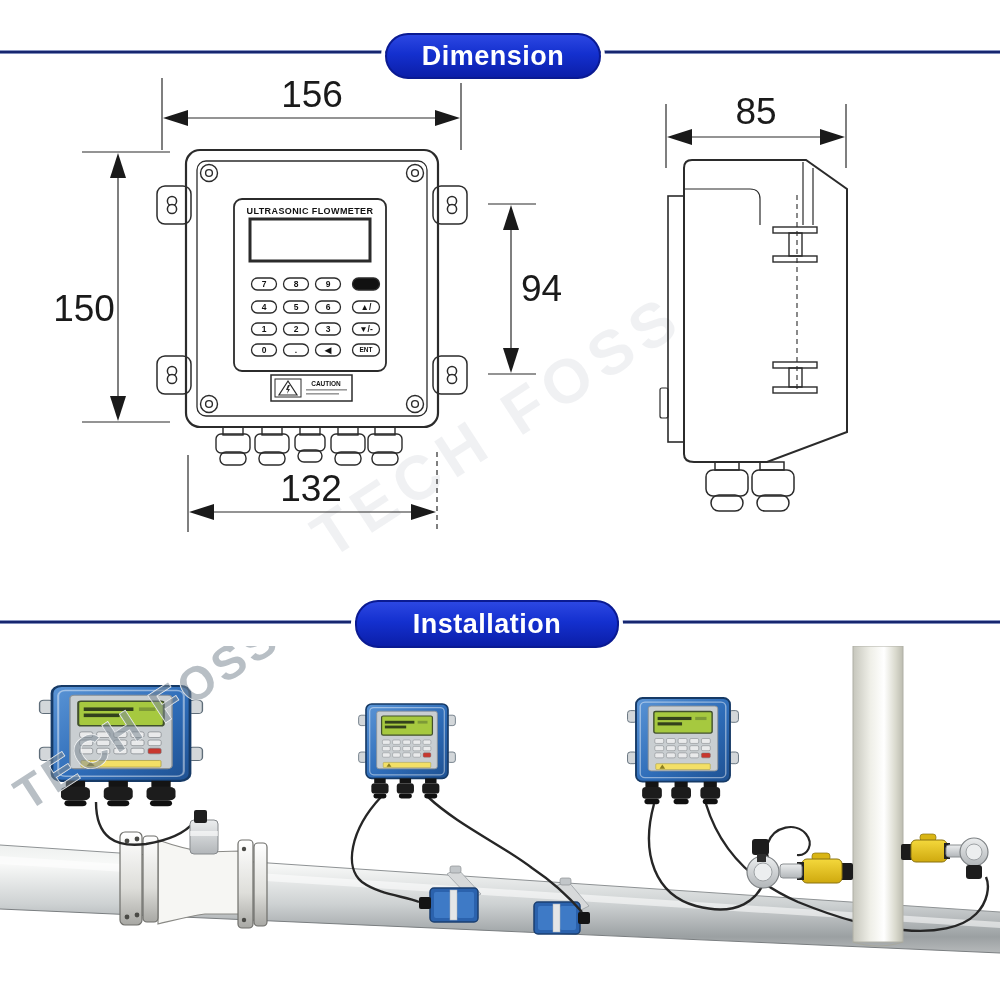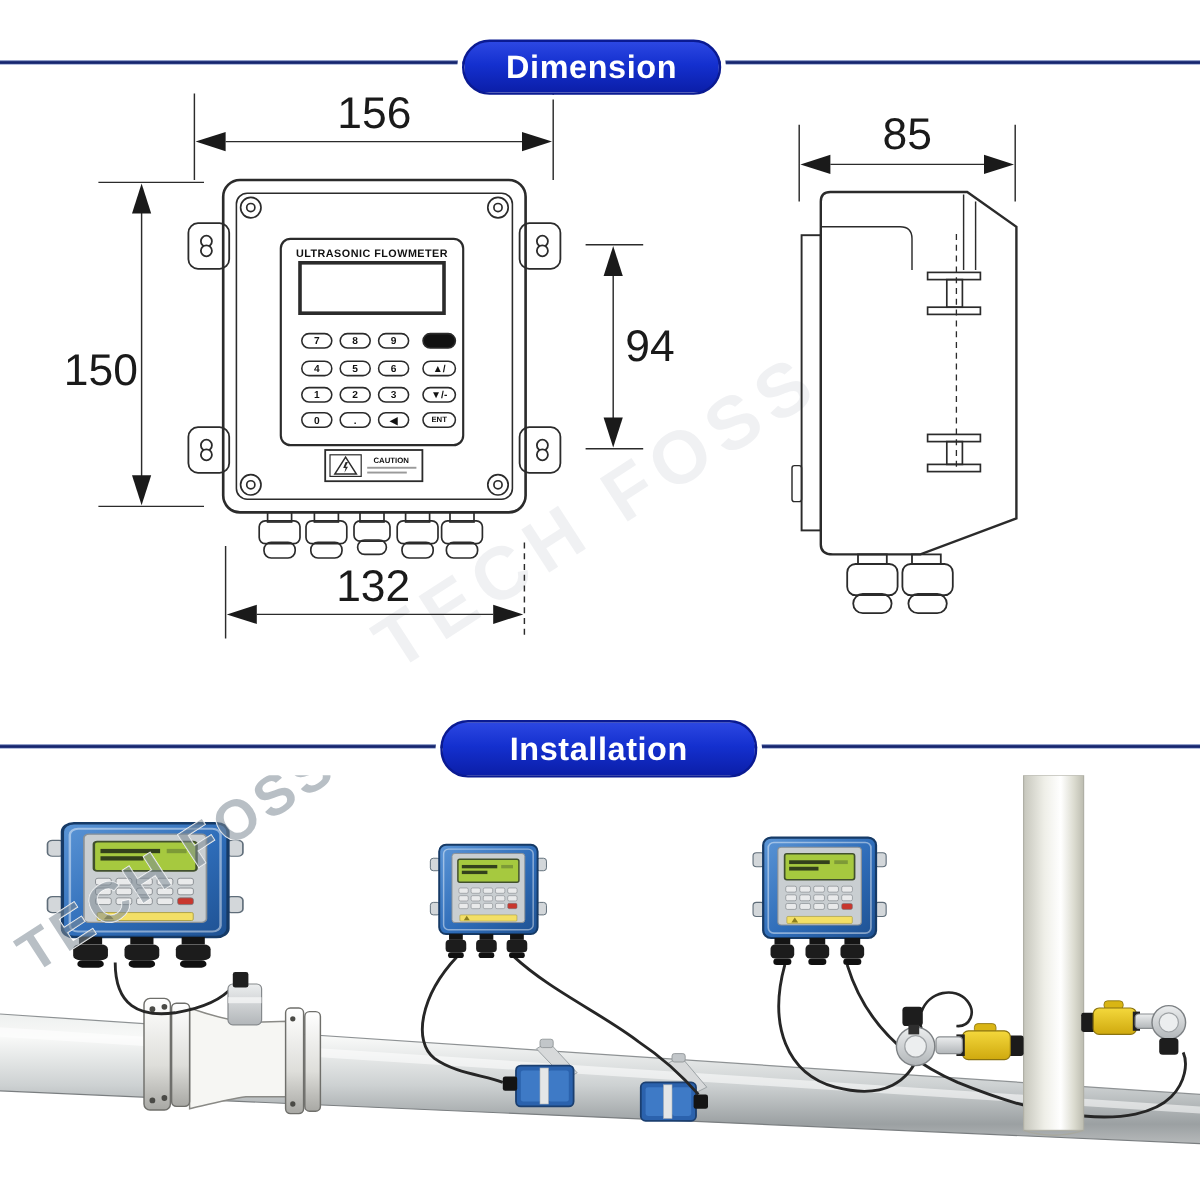--- a/index.html
+++ b/index.html
@@ -7,21 +7,21 @@
           font-family:"Liberation Sans",sans-serif;}
   .rule{position:absolute;left:0;width:1000px;height:4px;
         background:linear-gradient(#c9d4f0,#16266f 35%,#16266f 70%,#c9d4f0);}
   .rule-dim{top:50px;}
   .rule-inst{top:620px;}
   .pill{position:absolute;display:flex;align-items:center;justify-content:center;
         background:linear-gradient(180deg,#2c47e2 0%,#1430cf 45%,#0b1ea8 100%);
         border:2px solid #0a1a92;border-radius:23px;box-shadow:0 0 0 4px #ffffff;
         color:#ffffff;font-size:27px;font-weight:600;letter-spacing:.5px;z-index:5;}
   .pill-dim{left:385px;top:33px;width:212px;height:42px;}
-  .pill-inst{left:367px;top:600px;width:260px;height:44px;}
+  .pill-inst{left:355px;top:600px;width:260px;height:44px;}
   svg{position:absolute;left:0;font-family:"Liberation Sans",sans-serif;}
   .svg-dim{top:55px;}
   .svg-inst{top:646px;}
   .ink{stroke:#2b2b2b;fill:none;}
   text.dim{font-size:37px;fill:#1a1a1a;}
   text.tiny{fill:#111;}
 </style>
 </head>
 <body>
 

